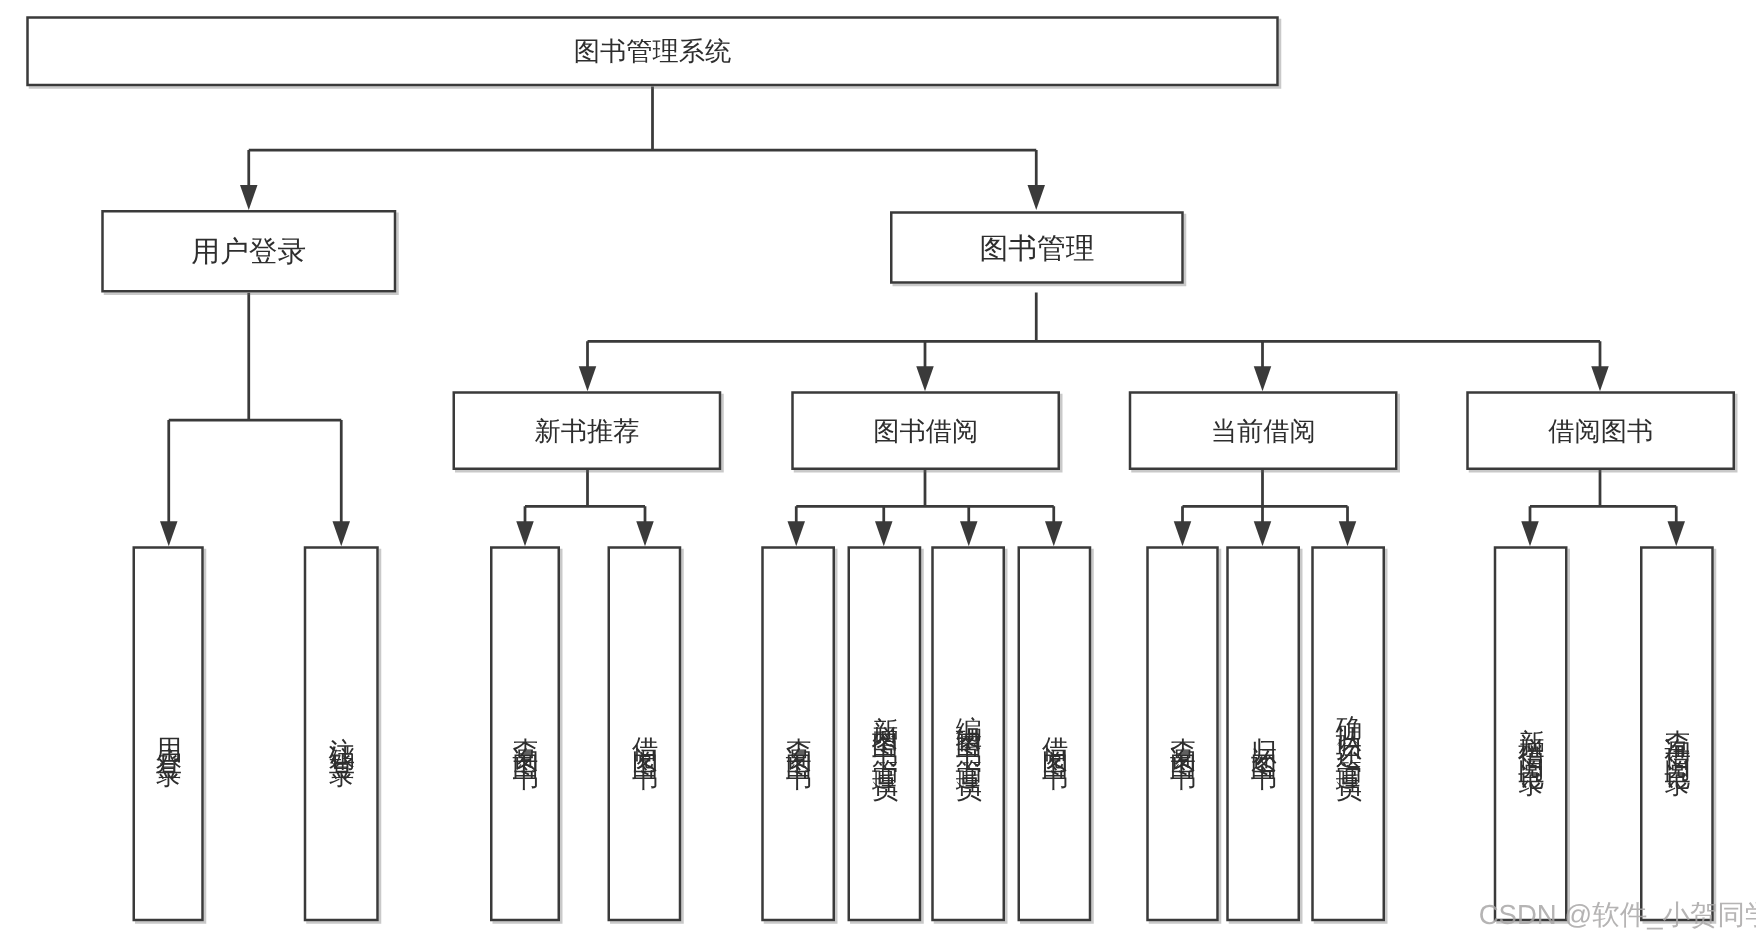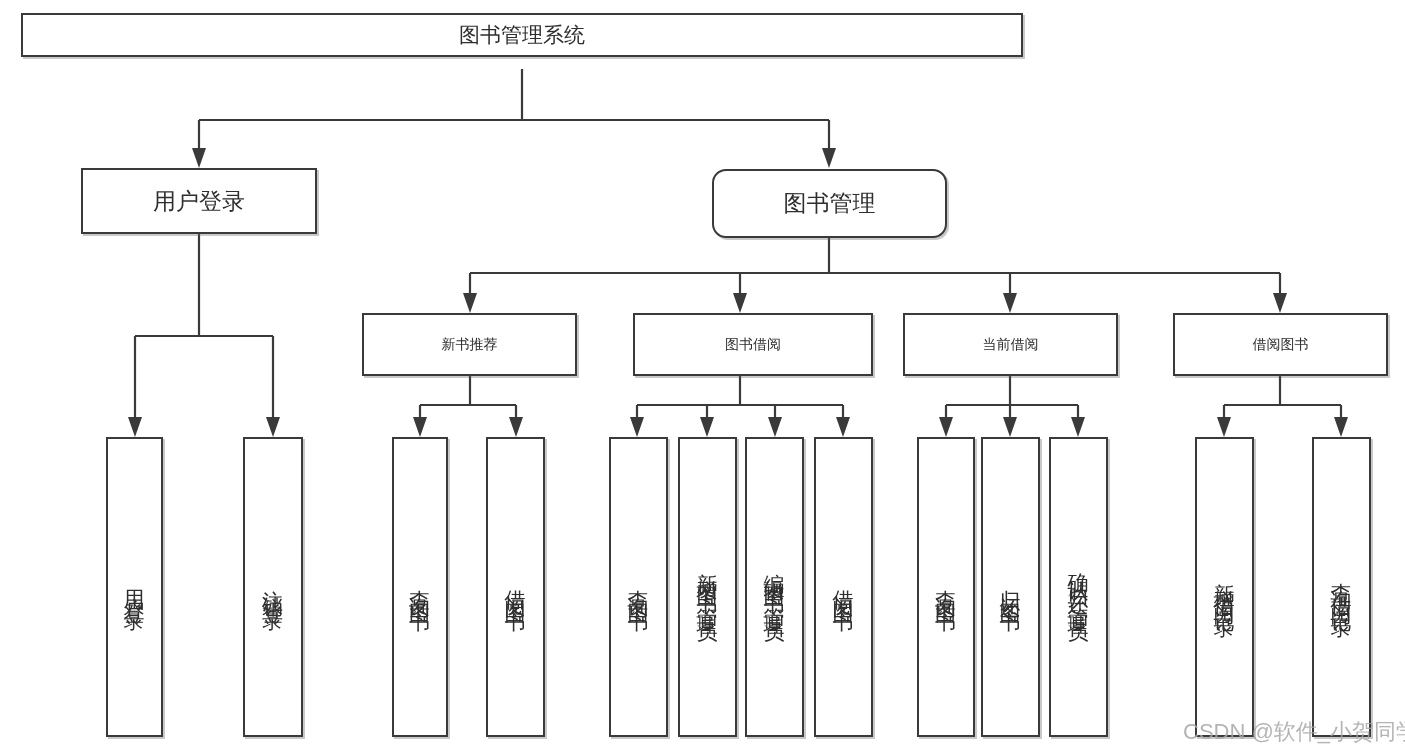--- a/index.html
+++ b/index.html
@@ -15,21 +15,21 @@
     position:absolute;
     box-sizing:border-box;
     background:#ffffff;
     border:2px solid #3a3a3a;
     box-shadow:2px 2px 0 rgba(100,100,100,0.35);
     display:flex;align-items:center;justify-content:center;
     color:#2e2e2e;
   }
   .box.root{font-size:21px;}
   .box.l2{font-size:23px;}
-  .box.l3{font-size:14px;}
+  .box.l3{font-size:21px;}
   .box.v{font-size:21px;}
   .box.v span{
     writing-mode:vertical-rl;
     text-orientation:mixed;
     letter-spacing:7px;
     line-height:1;
     white-space:nowrap;
   }
   .watermark{
     position:absolute;
@@ -72,35 +72,35 @@
       <polygon points="768,417 782,417 775,437"></polygon>
       <polygon points="836,417 850,417 843,437"></polygon>
       <polygon points="939,417 953,417 946,437"></polygon>
       <polygon points="1003,417 1017,417 1010,437"></polygon>
       <polygon points="1071,417 1085,417 1078,437"></polygon>
       <polygon points="1217,417 1231,417 1224,437"></polygon>
       <polygon points="1334,417 1348,417 1341,437"></polygon>
     </g>
   </svg>
 
-  <div class="box root" style="left:21px;top:13px;width:1002px;height:44px;">
+  <div class="box root" style="left:21px;top:13px;width:1002px;height:56px;">
     <span>图书管理系统</span>
   </div>
 
   <div class="box l2" style="left:81px;top:168px;width:236px;height:66px;">
     <span>用户登录</span>
   </div>
-  <div class="box l2" style="left:712px;top:169px;width:235px;height:69px;border-radius:14px;">
+  <div class="box l2" style="left:712px;top:169px;width:235px;height:58px;">
     <span>图书管理</span>
   </div>
 
   <div class="box l3" style="left:362px;top:313px;width:215px;height:63px;">
     <span>新书推荐</span>
   </div>
-  <div class="box l3" style="left:633px;top:313px;width:240px;height:63px;">
+  <div class="box l3" style="left:633px;top:313px;width:215px;height:63px;">
     <span>图书借阅</span>
   </div>
   <div class="box l3" style="left:903px;top:313px;width:215px;height:63px;justify-content:center;">
     <span>当前借阅</span>
   </div>
   <div class="box l3" style="left:1173px;top:313px;width:215px;height:63px;">
     <span>借阅图书</span>
   </div>
 
   <div class="box v" style="left:106px;top:437px;width:57px;height:300px;">

